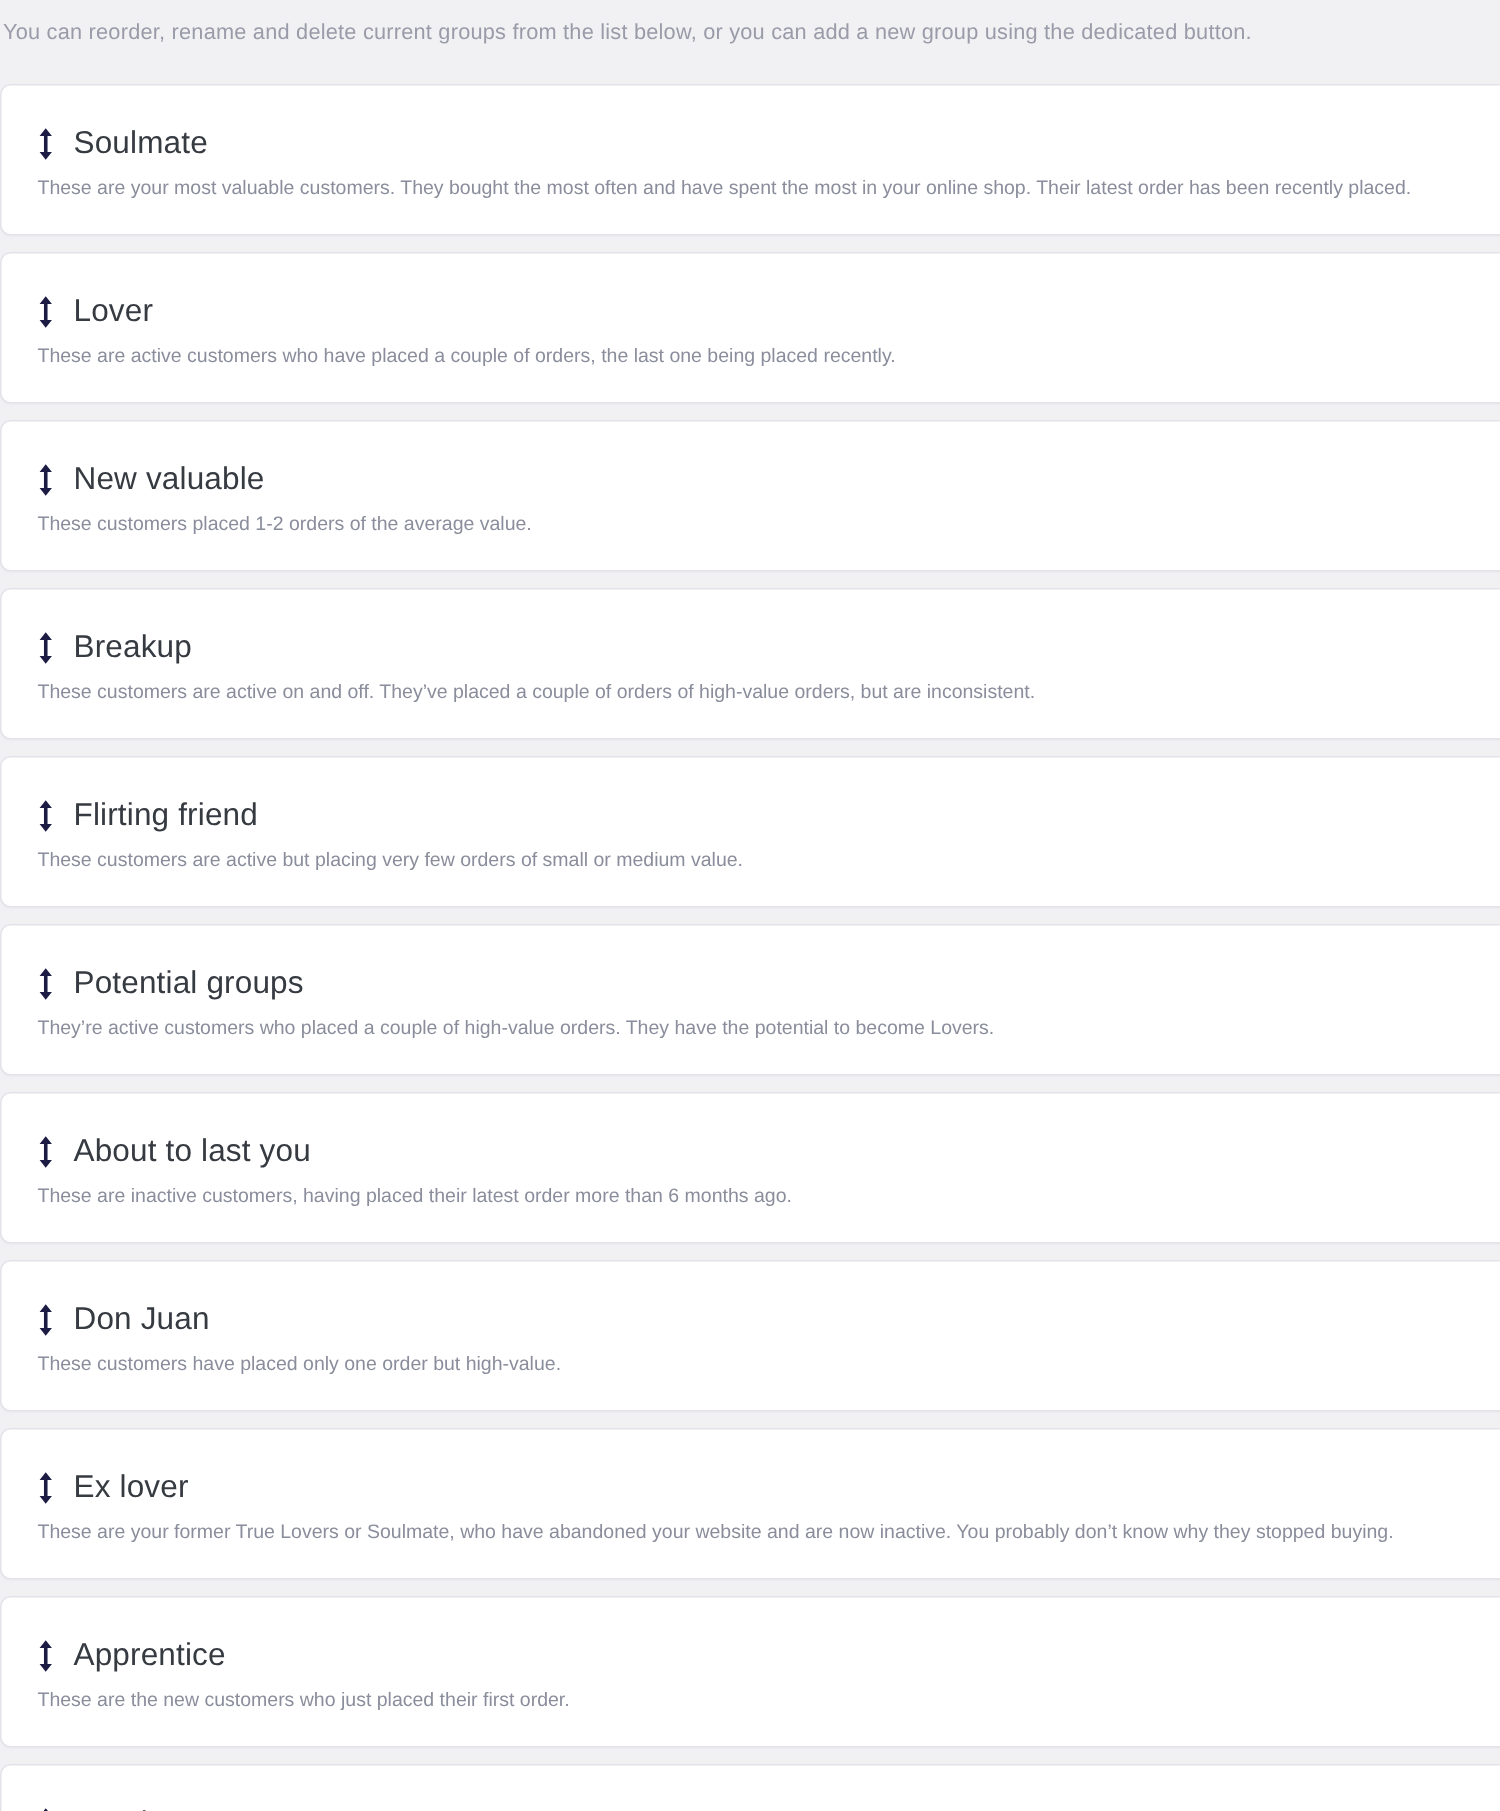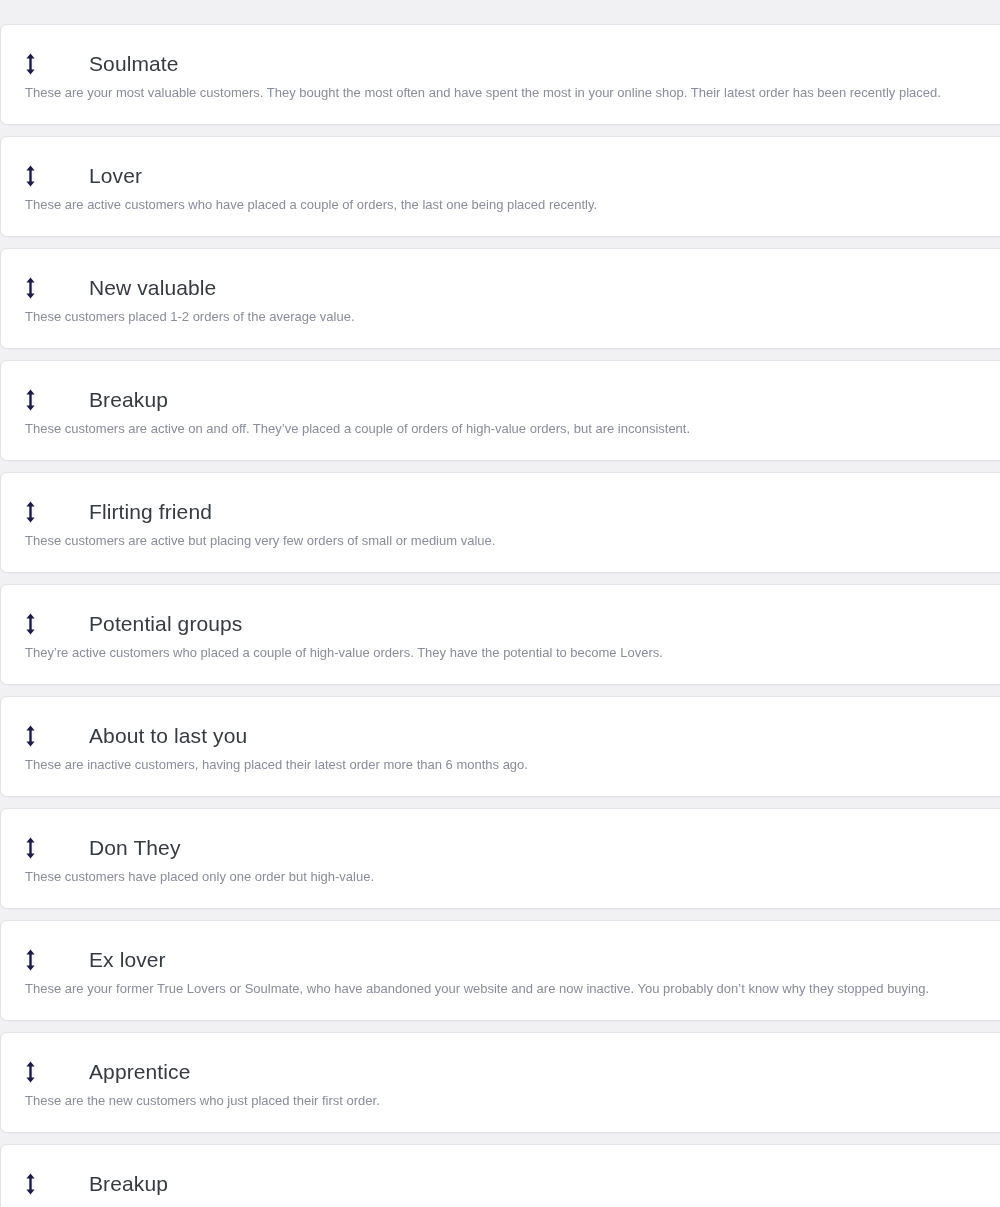--- a/index.html
+++ b/index.html
@@ -72,37 +72,37 @@
     display: block;
   }
 
   .group-title {
     font-size: 21px;
     line-height: 26px;
     font-weight: 400;
     color: #363a41;
     letter-spacing: 0.005em;
     white-space: nowrap;
-    margin-left: 40px;
   }
 
   .group-desc {
     font-size: 13px;
     line-height: 19px;
     color: #8a8d9b;
     font-weight: 400;
     padding-left: 2px;
     white-space: nowrap;
   }
 </style>
 </head>
 <body>
 
 <div class="page">
 
+  <div class="intro">You can reorder, rename and delete current groups from the list below, or you can add a new group using the dedicated button.</div>
 
   <div class="groups-list">
       <div class="group-card">
     <div class="group-head">
       <span class="drag-handle">
         <svg width="11" height="22" viewBox="0 0 11 22" aria-hidden="true">
           <path d="M5.5 0.5 L9.6 5.6 L6.7 5.6 L6.7 16.4 L9.6 16.4 L5.5 21.5 L1.4 16.4 L4.3 16.4 L4.3 5.6 L1.4 5.6 Z" fill="currentColor"></path>
         </svg>
       </span>
       <span class="group-title">Soulmate</span>
@@ -175,21 +175,21 @@
     </div>
     <div class="group-desc">These are inactive customers, having placed their latest order more than 6 months ago.</div>
   </div>
       <div class="group-card">
     <div class="group-head">
       <span class="drag-handle">
         <svg width="11" height="22" viewBox="0 0 11 22" aria-hidden="true">
           <path d="M5.5 0.5 L9.6 5.6 L6.7 5.6 L6.7 16.4 L9.6 16.4 L5.5 21.5 L1.4 16.4 L4.3 16.4 L4.3 5.6 L1.4 5.6 Z" fill="currentColor"></path>
         </svg>
       </span>
-      <span class="group-title">Don They</span>
+      <span class="group-title">Don Juan</span>
     </div>
     <div class="group-desc">These customers have placed only one order but high-value.</div>
   </div>
       <div class="group-card">
     <div class="group-head">
       <span class="drag-handle">
         <svg width="11" height="22" viewBox="0 0 11 22" aria-hidden="true">
           <path d="M5.5 0.5 L9.6 5.6 L6.7 5.6 L6.7 16.4 L9.6 16.4 L5.5 21.5 L1.4 16.4 L4.3 16.4 L4.3 5.6 L1.4 5.6 Z" fill="currentColor"></path>
         </svg>
       </span>

